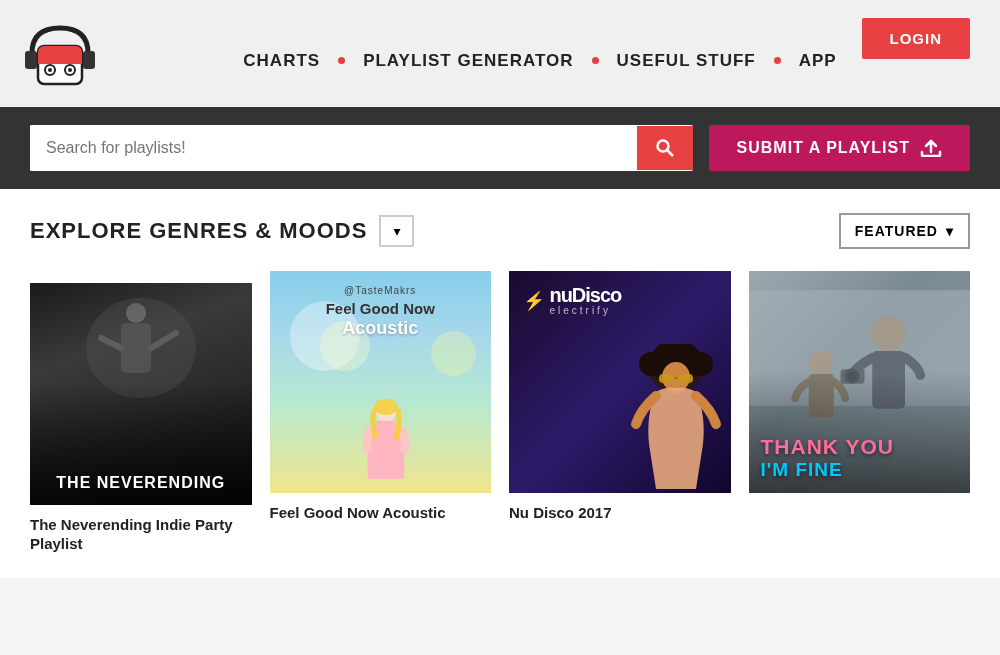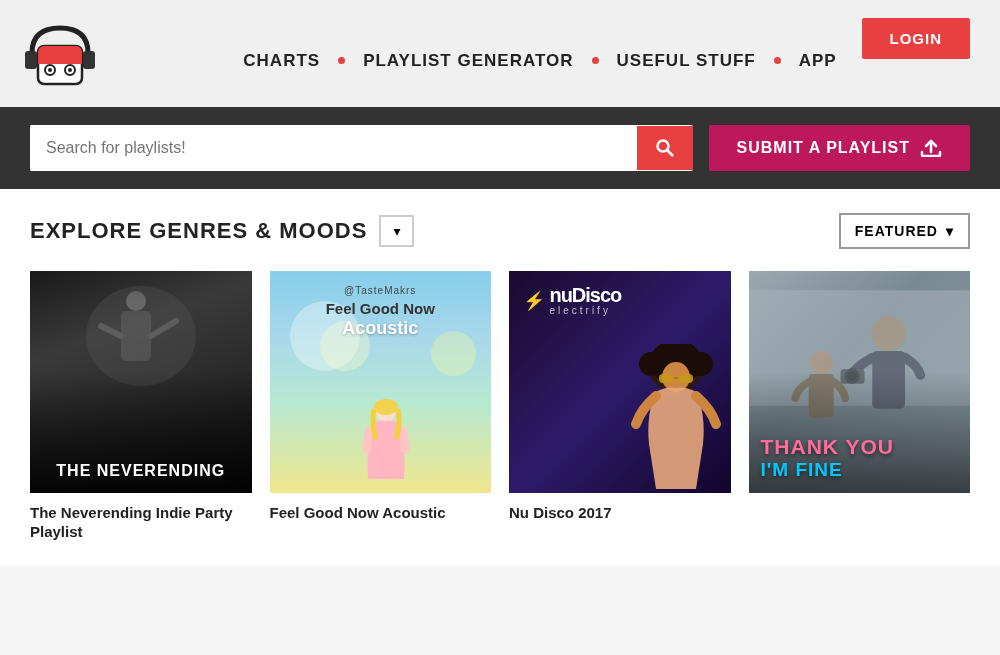--- a/index.html
+++ b/index.html
@@ -190,20 +190,21 @@
       color: #222;
       line-height: 1.3;
     }
 
     
     .thumb-1 {
       background: #701a75;
       display: flex;
       align-items: flex-end;
       padding: 12px;
+      margin-top: 12px;
     }
     .thumb-1-overlay {
       color: white;
       text-align: center;
       width: 100%;
     }
     .thumb-1-overlay .big {
       font-size: 16px;
       font-weight: 900;
       letter-spacing: 1px;

